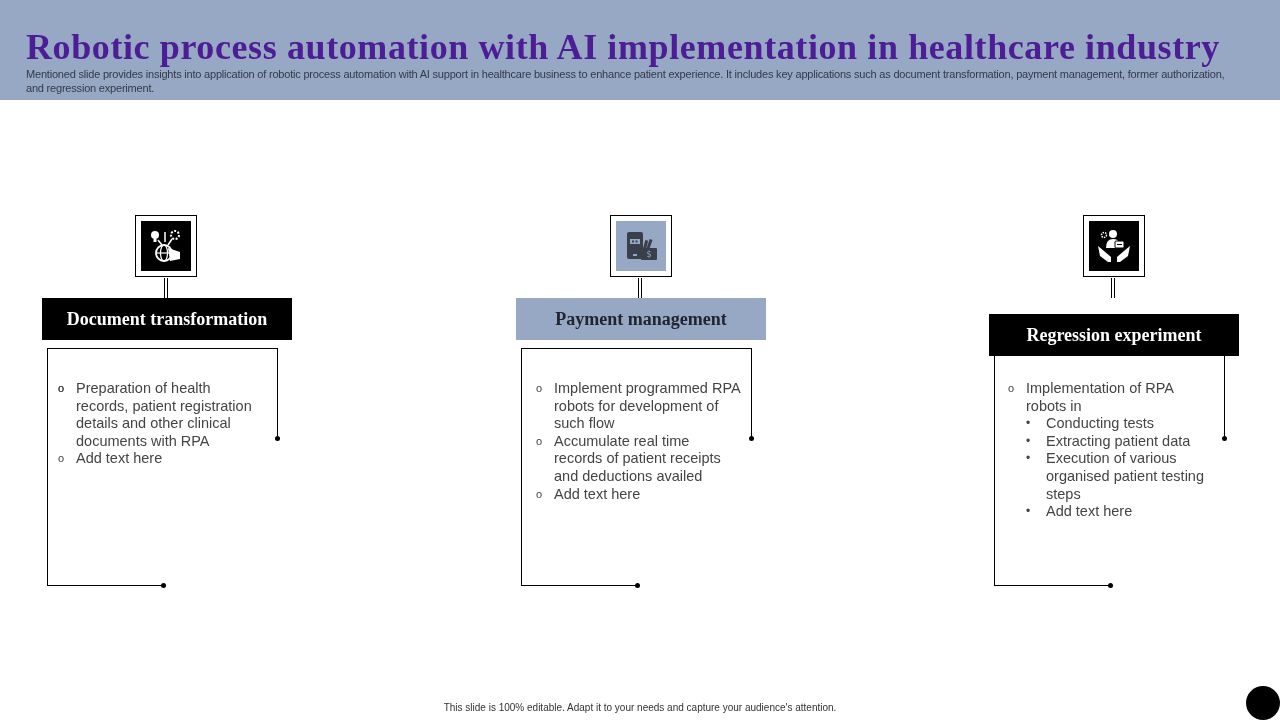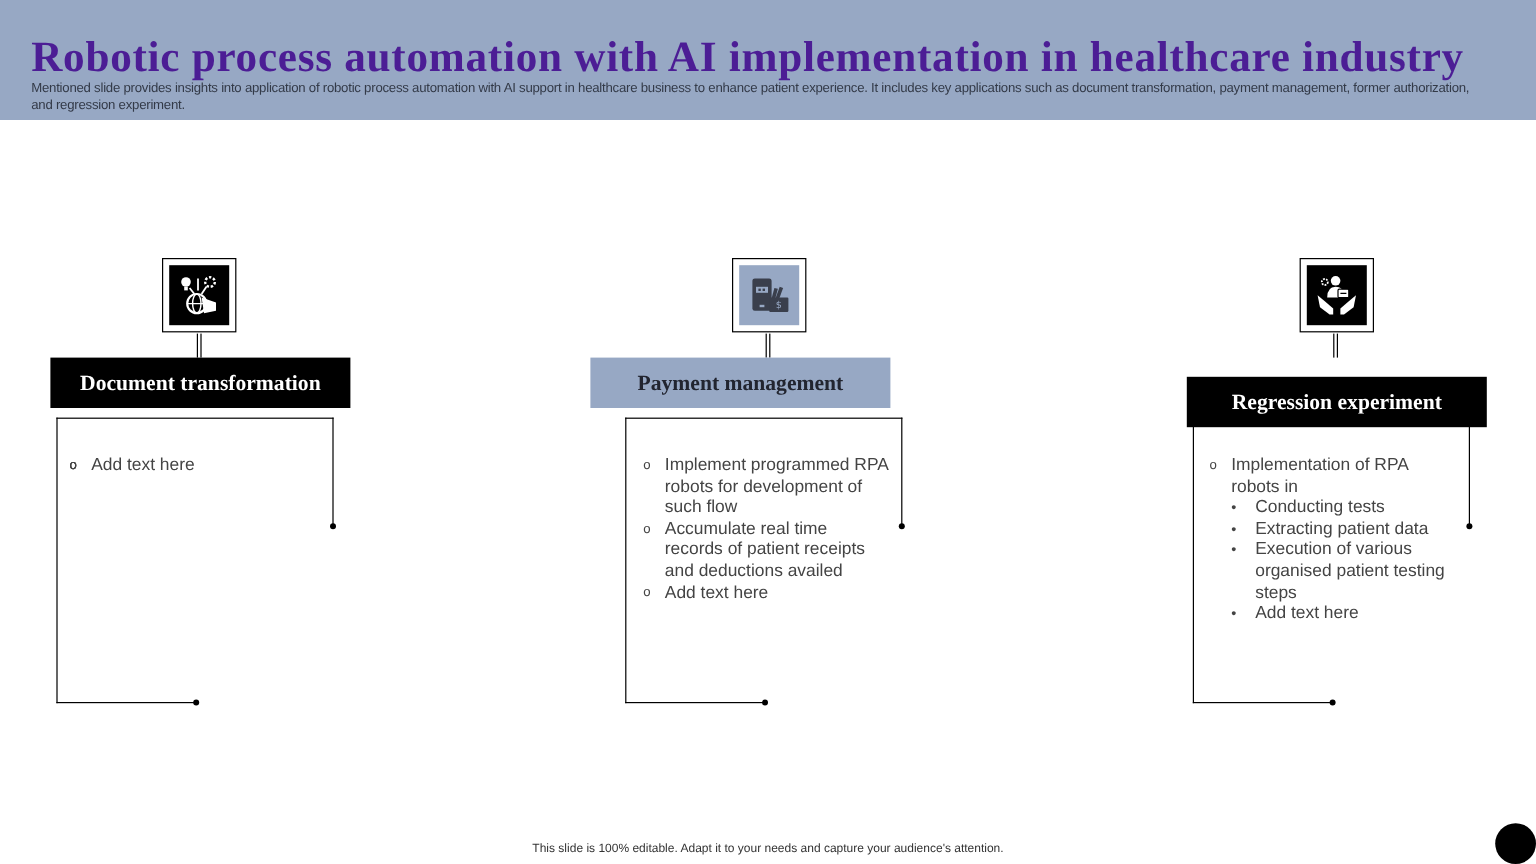--- a/index.html
+++ b/index.html
@@ -58,41 +58,41 @@
 <div class="connector" style="left:164px; top:278px;"></div>
 <div class="cat-header dark" style="left:42px; top:298px;">Document transformation</div>
 <div class="line" style="left:47px; top:348px; width:231px; height:1px;"></div>
 <div class="line" style="left:47px; top:348px; width:1px; height:238px;"></div>
 <div class="line" style="left:277px; top:348px; width:1px; height:90px;"></div>
 <div class="dot" style="left:275px; top:436px;"></div>
 <div class="line" style="left:47px; top:585px; width:116px; height:1px;"></div>
 <div class="dot" style="left:161px; top:583px;"></div>
 <ul class="list" style="left:58px; top:380px; width:205px;">
   <li><span class="b">o</span></li>
-  <li><span class="b">o</span></li>
+  <li><span class="b">o</span><span>Preparation of health records, patient registration details and other clinical documents with RPA</span></li>
   <li><span class="b">o</span><span>Add text here</span></li>
 </ul>
 
 <div class="icon-frame" style="left:610px; top:215px;">
   <div class="icon-inner blue">
     <svg width="40" height="40" viewBox="0 0 40 40">
       <rect x="6" y="6" width="16" height="27" rx="2" fill="#3a3f4c"></rect>
       <rect x="9" y="13" width="10" height="5" fill="#97a8c4"></rect>
       <rect x="11" y="14.5" width="2" height="2" fill="#3a3f4c"></rect>
         <rect x="14.5" y="14.5" width="2" height="2" fill="#3a3f4c"></rect>
       <rect x="12" y="28" width="4" height="2" fill="#97a8c4"></rect>
       <rect x="23" y="14" width="3" height="10" transform="rotate(15 24 19)" fill="#3a3f4c"></rect>
       <rect x="27" y="13" width="3" height="10" transform="rotate(20 28 18)" fill="#3a3f4c"></rect>
       <rect x="20" y="22" width="16" height="12" rx="1" fill="#3a3f4c"></rect>
       <text x="28" y="31" font-size="8" fill="#97a8c4" text-anchor="middle" font-family="DejaVu Sans, sans-serif">$</text>
     </svg>
   </div>
 </div>
 <div class="connector" style="left:638px; top:278px;"></div>
-<div class="cat-header blue" style="left:492px; top:298px;text-align:center;">Payment management</div>
+<div class="cat-header blue" style="left:516px; top:298px;text-align:center;">Payment management</div>
 <div class="line" style="left:521px; top:348px; width:231px; height:1px;"></div>
 <div class="line" style="left:521px; top:348px; width:1px; height:238px;"></div>
 <div class="line" style="left:751px; top:348px; width:1px; height:90px;"></div>
 <div class="dot" style="left:749px; top:436px;"></div>
 <div class="line" style="left:521px; top:585px; width:116px; height:1px;"></div>
 <div class="dot" style="left:635px; top:583px;"></div>
 <ul class="list" style="left:536px; top:380px; width:205px;">
   <li><span class="b">o</span><span>Implement programmed RPA robots for development of such flow</span></li>
   <li><span class="b">o</span><span>Accumulate real time records of patient receipts and deductions availed</span></li>
   <li><span class="b">o</span><span>Add text here</span></li>

